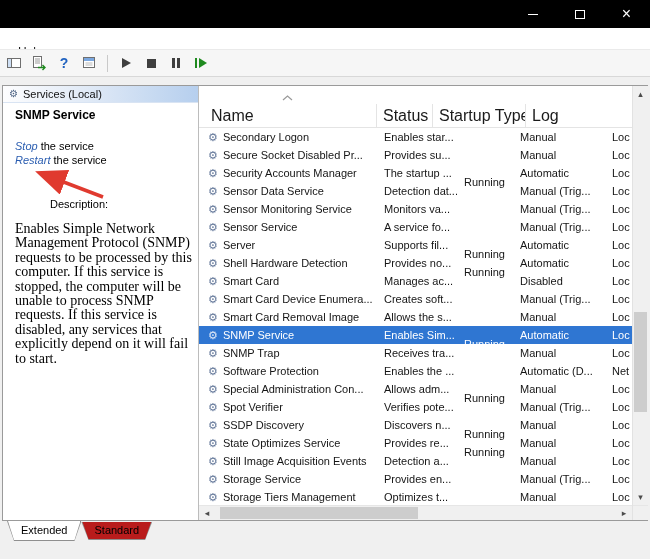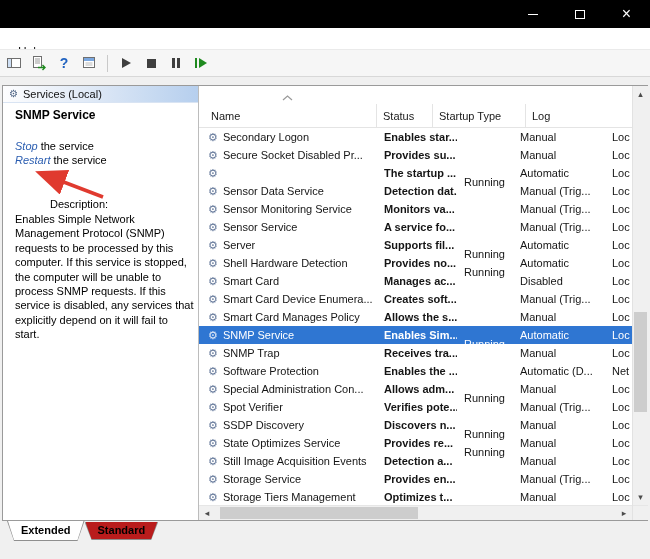--- a/index.html
+++ b/index.html
@@ -51,45 +51,45 @@
   .panel-header { height:17px; background:linear-gradient(to right,#fdfdfe 0%,#dfe9f6 45%,#b6cfee 100%);
     border-bottom:1px solid #d9e4f3; display:flex; align-items:center; gap:5px; padding-left:6px;
     font-size:11px; color:#111; }
   .panel-header .hdr-gear { font-size:10px; color:#4d6widows384; color:#4d6384; line-height:1; }
   .sv-title { position:absolute; top:22px; left:12px; font-size:12px; font-weight:bold; color:#000; }
   .link-line { position:absolute; left:12px; font-size:11px; color:#000; }
   .link-line.l1 { top:54px; }
   .link-line.l2 { top:68px; }
   .panel-link { color:var(--link-color,#2a5db0); cursor:pointer; text-decoration:none;font-style:italic; }
   .desc-heading { position:absolute; top:112px; left:12px; font-size:11px; color:#000;padding-left:35px; }
-  .desc-text { position:absolute; top:126px; left:12px; width:180px; font-size:11px;
-    line-height:14.4px; color:#000; }
+  .desc-text { position:absolute; top:136px; left:12px; width:180px; font-size:14px;
+    line-height:14.4px; color:#000;font-family:Liberation Serif, serif; }
 
   
   .list-panel { width:433px; flex:none; display:flex; flex-direction:column; background:#fff; position:relative; }
   .list-header { height:42px; flex:none; position:relative; }
   .sort-icon { position:absolute; top:9px; left:83px; }
   .header-cells { position:absolute; left:0; right:0; bottom:0; height:24px; display:flex;
     border-bottom:1px solid #e4e4e4; background:#fff; }
-  .hcell { font-size:11px; color:#1a1a1a; display:flex; align-items:center;
+  .hcell { font-size:16px; color:#1a1a1a; display:flex; align-items:center;
     border-right:1px solid #e4e4e4; padding-left:6px; overflow:hidden; white-space:nowrap; }
   .hc-name { width:178px; padding-left:12px; }
   .hc-desc { width:80px; }
   .hc-status { width:56px; }
   .hc-startup { width:93px; }
   .hc-log { flex:1; border-right:none; }
 
   .rows { flex:1; overflow:hidden; }
   .row { height:18px; display:flex; align-items:center; font-size:11px; color:#151515; cursor:default; }
   .row.selected { background:var(--selection-bg,#2f76d2); color:var(--selection-text,#fff); }
   .cell { overflow:hidden; white-space:nowrap; }
   .cell-name { width:178px; display:flex; align-items:center; padding-left:9px; }
   .gear { font-size:11px; line-height:1; color:#64789a; margin-right:5px; flex:none; }
   .row.selected .gear { color:#dfe8f7; }
-  .cell-desc { width:80px; padding-left:7px;font-weight:bold; }
+  .cell-desc { width:80px; padding-left:7px; }
   .cell-status { width:56px; padding-left:7px;margin-top:18px; }
   .cell-startup { width:93px; padding-left:7px; }
   .cell-log { flex:1; padding-left:6px; }
 
   
   .hscroll { height:15px; flex:none; margin-top:auto; background:#f0f0f0; display:flex;
     border-top:1px solid #e6e6e6; }
   .hs-btn { width:16px; height:100%; display:flex; align-items:center; justify-content:center;
     font-size:9px; color:#4c4c4c; }
   .hs-track { flex:1; position:relative; }
@@ -101,21 +101,21 @@
   .vs-btn { height:16px; display:flex; align-items:center; justify-content:center;
     font-size:9px; color:#4c4c4c; }
   .vs-track { flex:1; position:relative; }
   .vs-thumb { position:absolute; left:1px; right:1px; top:210px; height:100px; background:#cdcdcd; }
   .vs-corner { height:15px; background:#f0f0f0; border-top:1px solid #e6e6e6; }
 
   
   .tabs-bar { position:absolute; top:521px; left:2px; width:646px; height:27px;
     display:flex; align-items:flex-start; padding-left:5px; }
   .tab { clip-path:polygon(0 0,100% 0,calc(100% - 7px) 100%,7px 100%);
-    background:#8f8f8f; padding:0 1px 1px 1px;font-weight:bold; }
+    background:#8f8f8f; padding:0 1px 1px 1px; }
   .tab-label { display:block; clip-path:polygon(0 0,100% 0,calc(100% - 6px) 100%,6px 100%);
     font-size:11px; padding:3px 13px 4px; background:#fff; color:#000; }
   .tab.active { margin-top:0; }
   .tab.inactive { margin-top:1px; }
   .tab.inactive .tab-label { background:#b91c1c; padding:2px 12px 3px; }
 
   
   .annotation-arrow { position:absolute; top:0; left:0; z-index:100; pointer-events:none; }
 </style>
 </head>
@@ -233,20 +233,21 @@
       <span>Secure Socket Disabled Pr...</span>
     </div>
     <div class="cell cell-desc">Provides su...</div>
     <div class="cell cell-status"></div>
     <div class="cell cell-startup">Manual</div>
     <div class="cell cell-log">Loc</div>
   </div>
         <div class="row">
     <div class="cell cell-name">
       <span class="gear">⚙</span>
+      <span>Security Accounts Manager</span>
     </div>
     <div class="cell cell-desc">The startup ...</div>
     <div class="cell cell-status">Running</div>
     <div class="cell cell-startup">Automatic</div>
     <div class="cell cell-log">Loc</div>
   </div>
         <div class="row">
     <div class="cell cell-name">
       <span class="gear">⚙</span>
       <span>Sensor Data Service</span>
@@ -312,21 +313,21 @@
       <span>Smart Card Device Enumera...</span>
     </div>
     <div class="cell cell-desc">Creates soft...</div>
     <div class="cell cell-status"></div>
     <div class="cell cell-startup">Manual (Trig...</div>
     <div class="cell cell-log">Loc</div>
   </div>
         <div class="row">
     <div class="cell cell-name">
       <span class="gear">⚙</span>
-      <span>Smart Card Manages Policy</span>
+      <span>Smart Card Removal Image</span>
     </div>
     <div class="cell cell-desc">Allows the s...</div>
     <div class="cell cell-status"></div>
     <div class="cell cell-startup">Manual</div>
     <div class="cell cell-log">Loc</div>
   </div>
         <div class="row selected">
     <div class="cell cell-name">
       <span class="gear">⚙</span>
       <span>SNMP Service</span>

